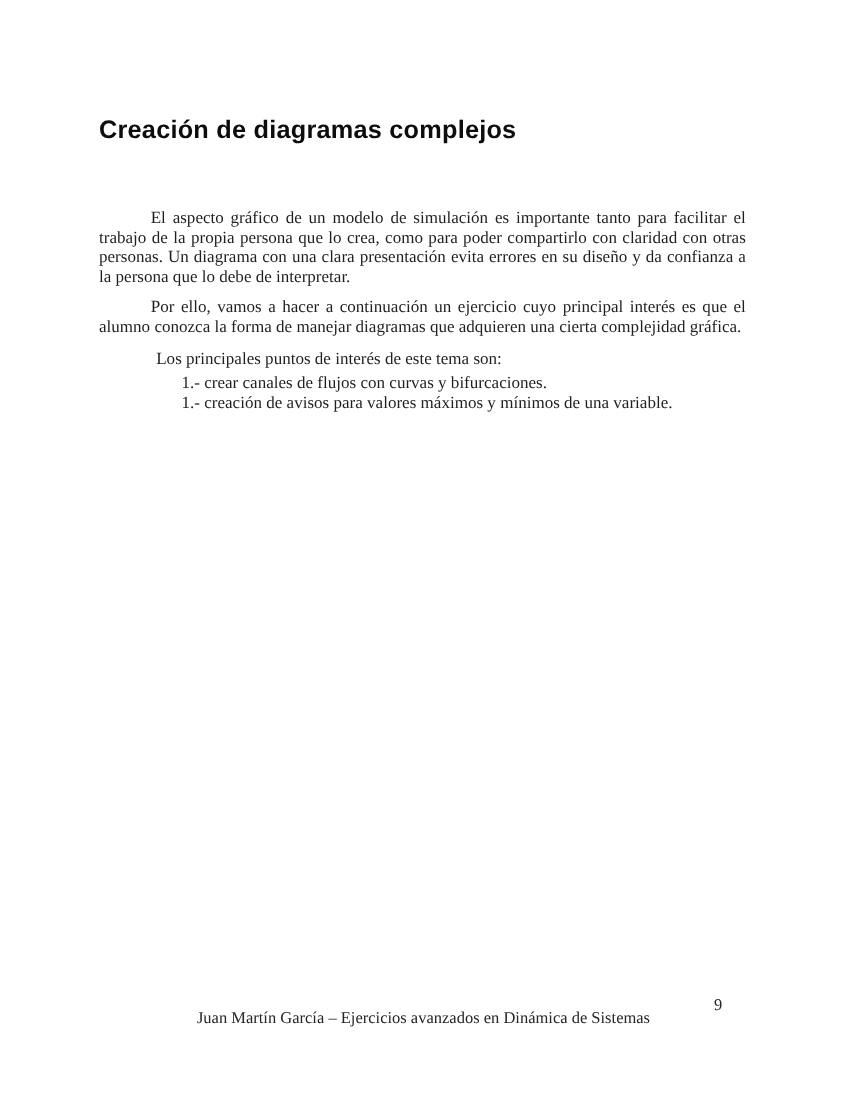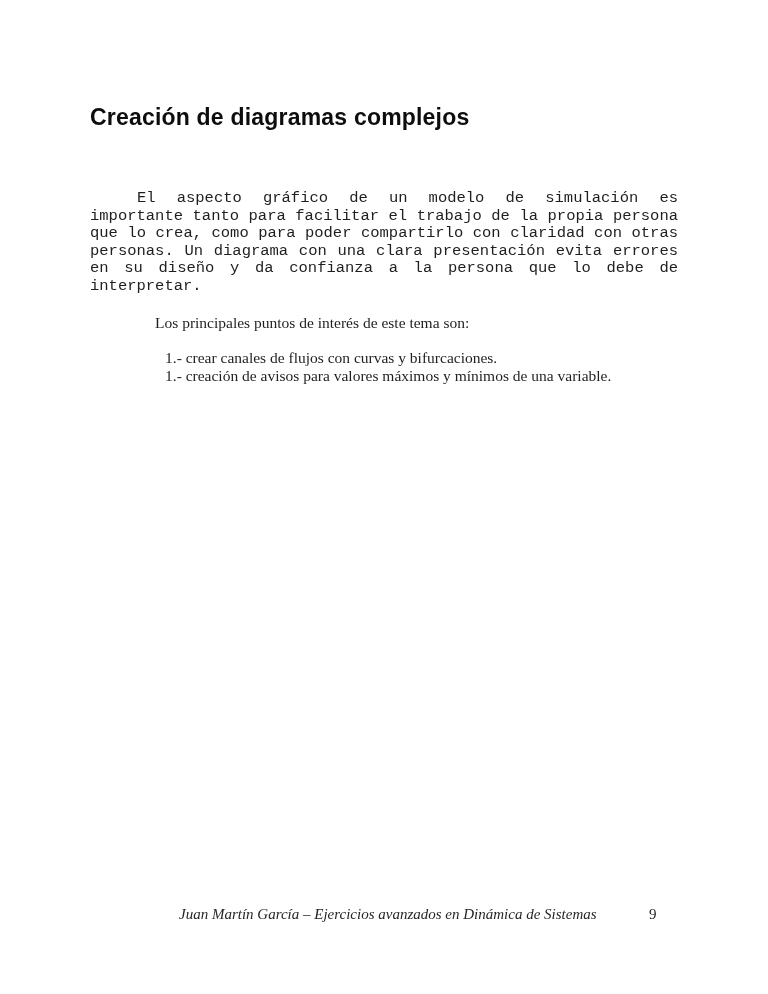--- a/index.html
+++ b/index.html
@@ -36,60 +36,59 @@
     top: 190px;
     width: 588px;
     font-size: 15.5px;
     line-height: 17.6px;
     color: #1f1f1f;
   }
   .para {
     margin: 0 0 11px 0;
     text-indent: 47px;
     text-align: justify;
-    font-family: Liberation Mono, monospace;
   }
   .list-intro {
-    margin: 18px;
+    margin: 5px;
     text-indent: 47px;
   }
   .list-item {
     margin: 0 0 0 75px;
   }
   .footer {
     position: absolute;
     left: 0;
     top: 906px;
     width: 768px;
     height: 22px;
     font-size: 15px;
     color: #262626;
   }
   .footer-text {
     position: absolute;
     left: 179px;
-    top: 0;
-    font-style: italic;
+    top: 12px;
     white-space: nowrap;
   }
   .page-number {
     position: absolute;
     left: 649px;
     top: 0;
   }
 </style>
 </head>
 <body>
 
 <div class="page">
 
   <h1 class="doc-title">Creación de diagramas complejos</h1>
 
   <div class="body-text">
     <p class="para">El aspecto gráfico de un modelo de simulación es importante tanto para facilitar el trabajo de la propia persona que lo crea, como para poder compartirlo con claridad con otras personas. Un diagrama con una clara presentación evita errores en su diseño y da confianza a la persona que lo debe de interpretar.</p>
+    <p class="para">Por ello, vamos a hacer a continuación un ejercicio cuyo principal interés es que el alumno conozca la forma de manejar diagramas que adquieren una cierta complejidad gráfica.</p>
 
     <div class="list-intro">Los principales puntos de interés de este tema son:</div>
 
     <div class="list-item">1.- crear canales de flujos con curvas y bifurcaciones.</div>
     <div class="list-item">1.- creación de avisos para valores máximos y mínimos de una variable.</div>
   </div>
 
   <div class="footer">
     <span class="footer-text">Juan Martín García – Ejercicios avanzados en Dinámica de Sistemas</span>
     <span class="page-number">9</span>

